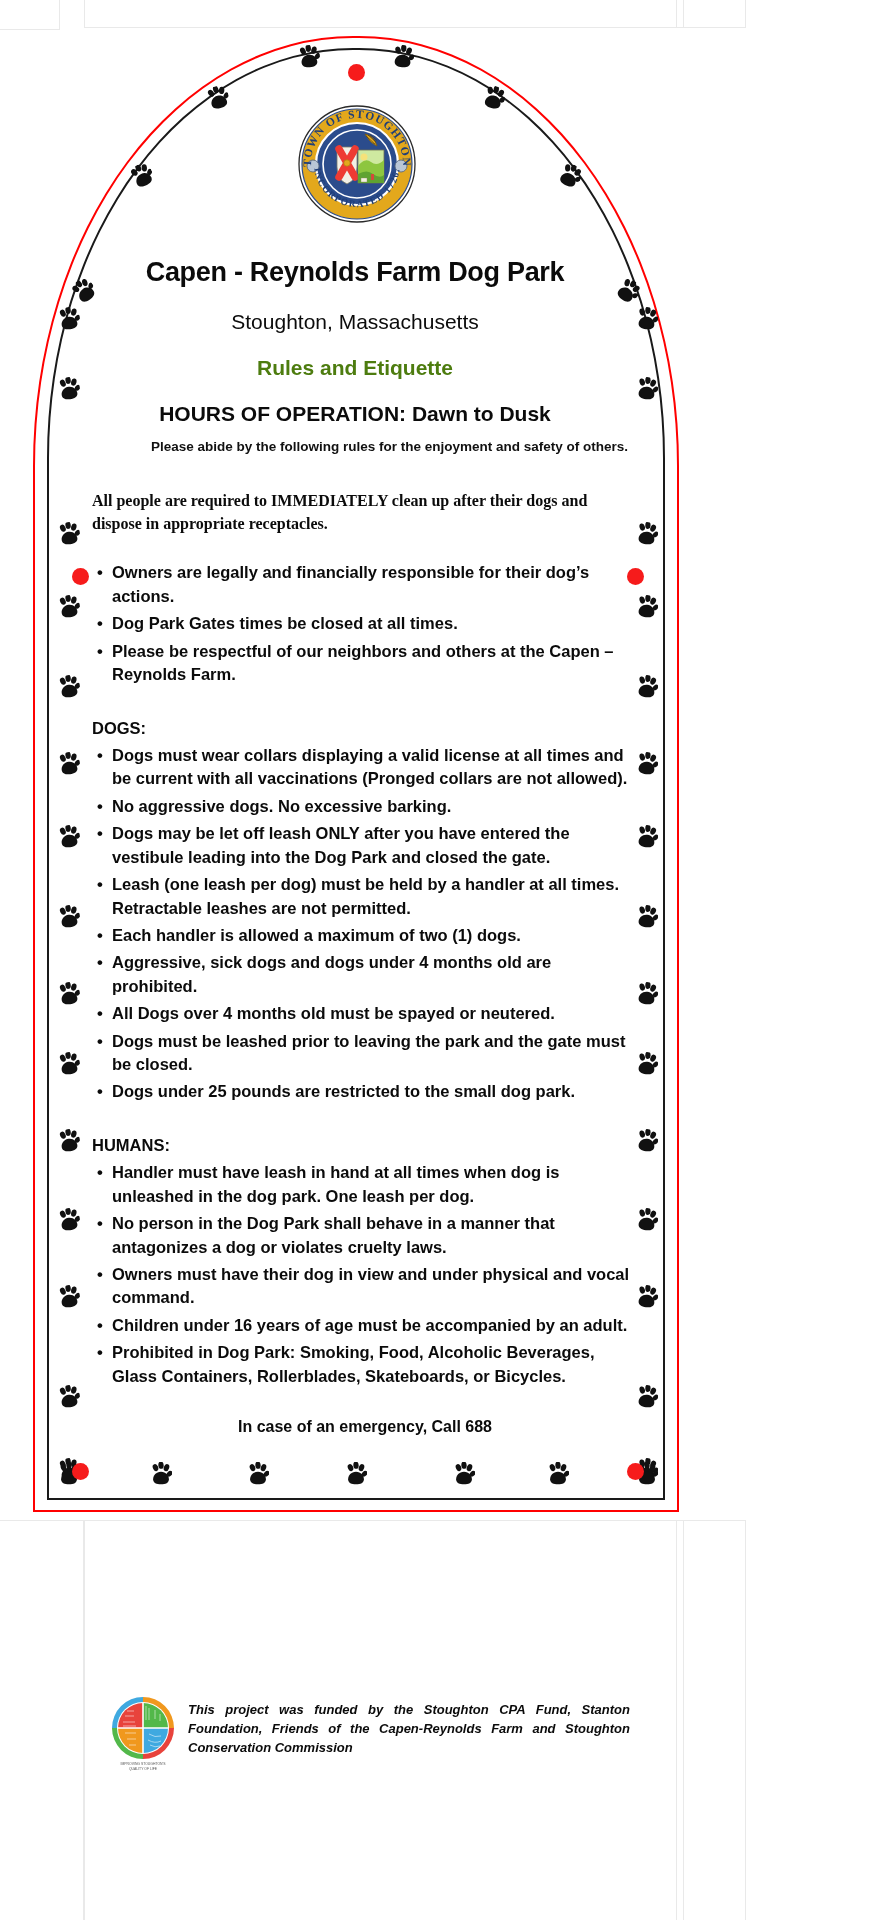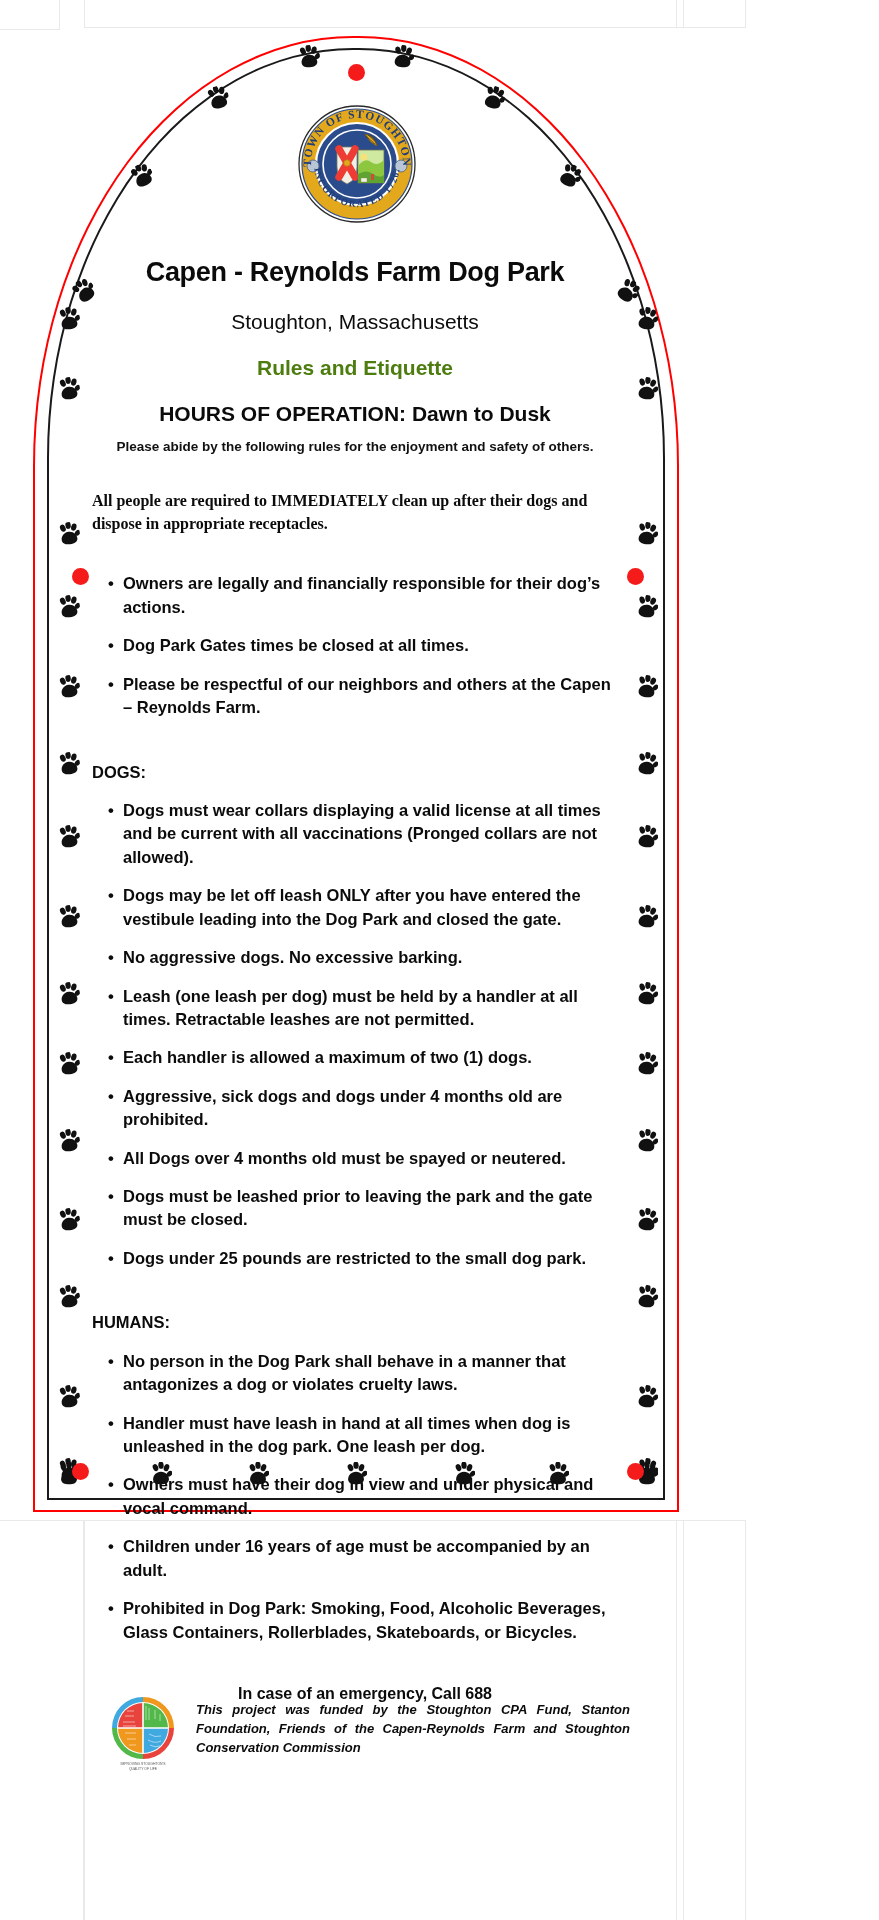--- a/index.html
+++ b/index.html
@@ -101,20 +101,21 @@
     color: #0b0b0b;
     margin: 0 0 14px 0;
     line-height: 1.1;
   }
   .h-intro {
     font-size: 13.5px;
     font-weight: bold;
     color: #111;
     margin: 12px;
     line-height: 1.2;
+    text-align: right;
   }
 
   
   .body-block {
     position: absolute;
     left: 92px;
     top: 490px;
     width: 546px;
     color: #0b0b0b;
   }
@@ -135,21 +136,21 @@
     list-style: none;
     margin: 0;
     padding: 0;
   }
   ul.rules > li {
     font-size: 16.5px;
     font-weight: bold;
     line-height: 1.42;
     position: relative;
     padding-left: 16px;
-    margin: 15px;
+    margin: 4px;
   }
   ul.rules > li::before {
     content: "\2022";
     position: absolute;
     left: 1px;
     top: 0;
   }
   .gap-md { height: 22px; }
   .gap-lg { height: 26px; }
 
@@ -162,21 +163,21 @@
   }
 
   
   .footer {
     position: absolute;
     left: 110px;
     top: 1695px;
     width: 520px;
     display: flex;
     align-items: flex-start;
-    gap: 20px;
+    gap: 12px;
   }
   .cpa-logo {
     width: 66px;
     height: 78px;
     flex: 0 0 auto;
   }
   .fund-text {
     font-size: 13px;
     font-weight: bold;
     font-style: italic;
@@ -271,36 +272,36 @@
       <li>Owners are legally and financially responsible for their dog’s actions.</li>
       <li>Dog Park Gates times be closed at all times.</li>
       <li>Please be respectful of our neighbors and others at the Capen – Reynolds Farm.</li>
     </ul>
 
     <div class="gap-lg"></div>
 
     <div class="sec-head">DOGS:</div>
     <ul class="rules">
       <li>Dogs must wear collars displaying a valid license at all times and be current with all vaccinations (Pronged collars are not allowed).</li>
+      <li>No aggressive dogs. No excessive barking.</li>
       <li>Dogs may be let off leash ONLY after you have entered the vestibule leading into the Dog Park and closed the gate.</li>
-      <li>No aggressive dogs. No excessive barking.</li>
       <li>Leash (one leash per dog) must be held by a handler at all times. Retractable leashes are not permitted.</li>
       <li>Each handler is allowed a maximum of two (1) dogs.</li>
       <li>Aggressive, sick dogs and dogs under 4 months old are prohibited.</li>
       <li>All Dogs over 4 months old must be spayed or neutered.</li>
       <li>Dogs must be leashed prior to leaving the park and the gate must be closed.</li>
       <li>Dogs under 25 pounds are restricted to the small dog park.</li>
     </ul>
 
     <div class="gap-lg"></div>
 
     <div class="sec-head">HUMANS:</div>
     <ul class="rules">
+      <li>Handler must have leash in hand at all  times when dog is unleashed in the dog park. One leash per dog.</li>
       <li>No person in the Dog Park shall behave in a manner that antagonizes a dog or violates cruelty laws.</li>
-      <li>Handler must have leash in hand at all  times when dog is unleashed in the dog park. One leash per dog.</li>
       <li>Owners must have their dog in view and under physical and vocal command.</li>
       <li>Children under 16 years of age must be accompanied by an adult.</li>
       <li>Prohibited in Dog Park: Smoking, Food, Alcoholic Beverages, Glass Containers, Rollerblades, Skateboards, or Bicycles.</li>
     </ul>
 
     <div class="gap-md"></div>
     <p class="emergency">In case of an emergency, Call 688</p>
   </div>
 
   <div class="footer">

